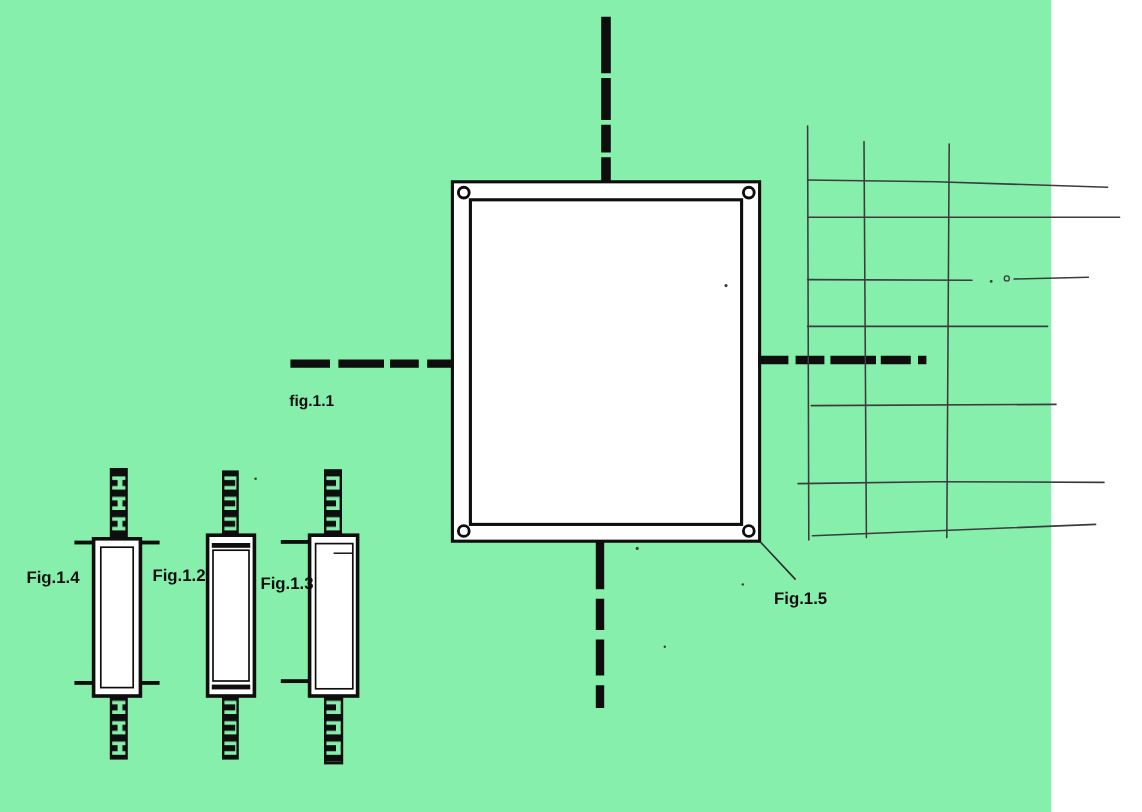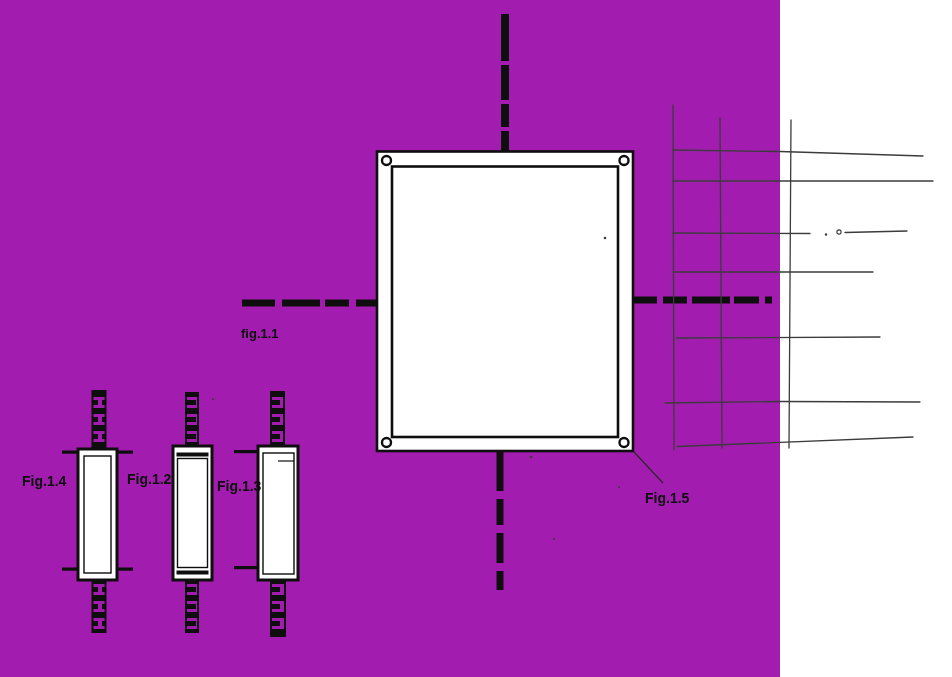--- a/index.html
+++ b/index.html
@@ -6,23 +6,23 @@
     margin: 0;
     padding: 0;
     background: #ffffff;
     width: 952px;
     height: 677px;
     overflow: hidden;
     font-family: "Liberation Sans", sans-serif;
   }
   .canvas {
     position: relative;
-    width: 780px;
+    width: 876px;
     height: 677px;
-    background: #a21caf;
+    background: #86efac;
   }
   svg { display: block; }
   .fig-label {
     font-family: "Liberation Sans", "DejaVu Sans", sans-serif;
     font-weight: bold;
     fill: #0e0e0e;
   }
 </style>
 </head>
 <body>

